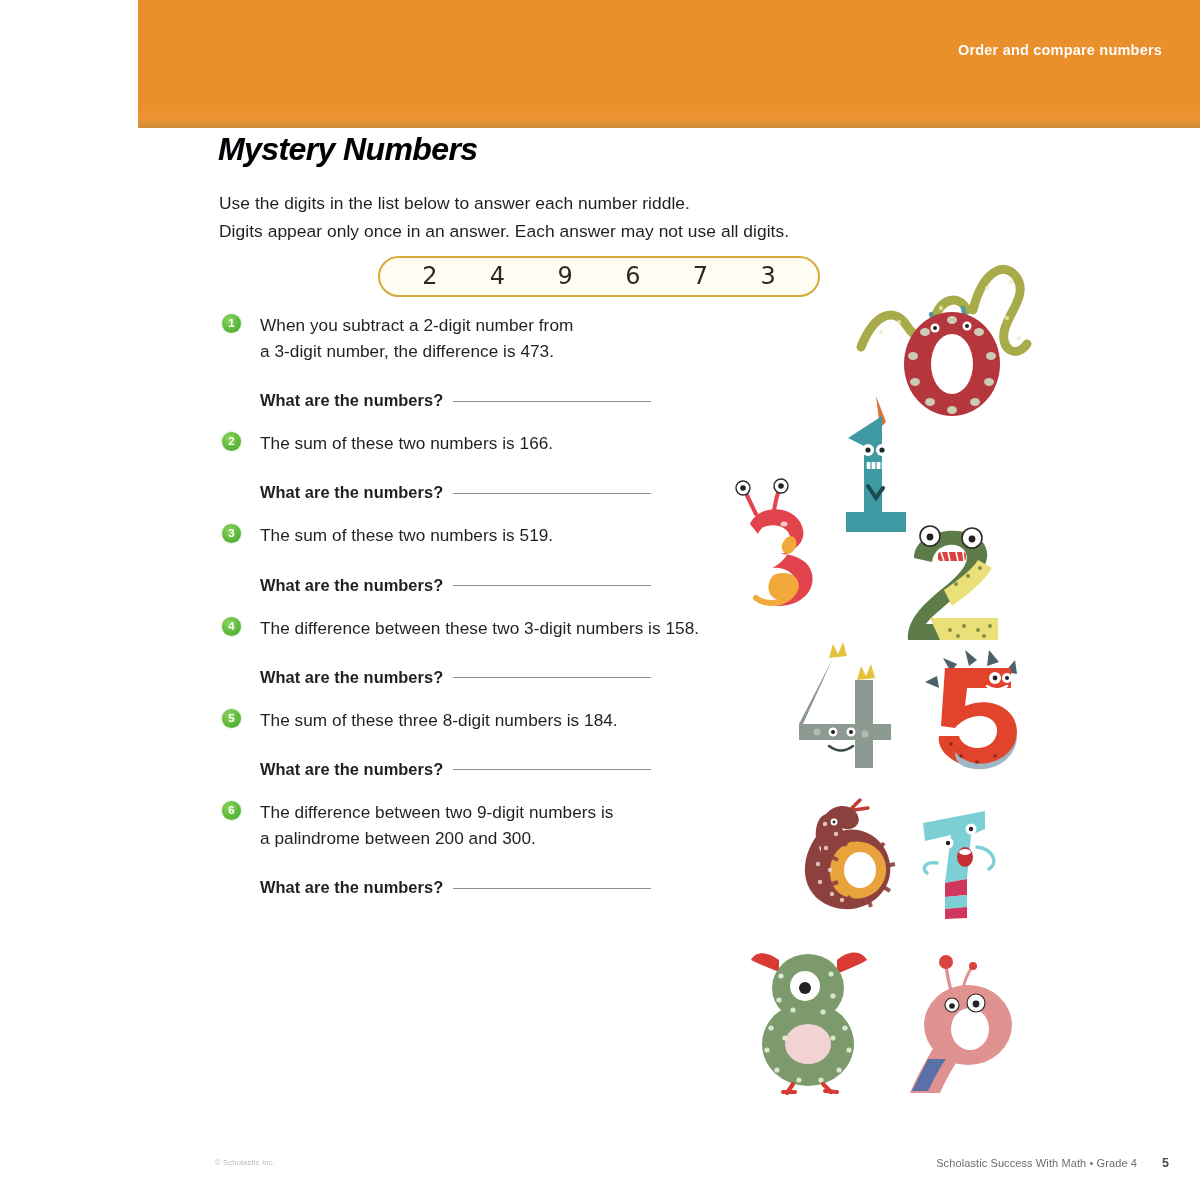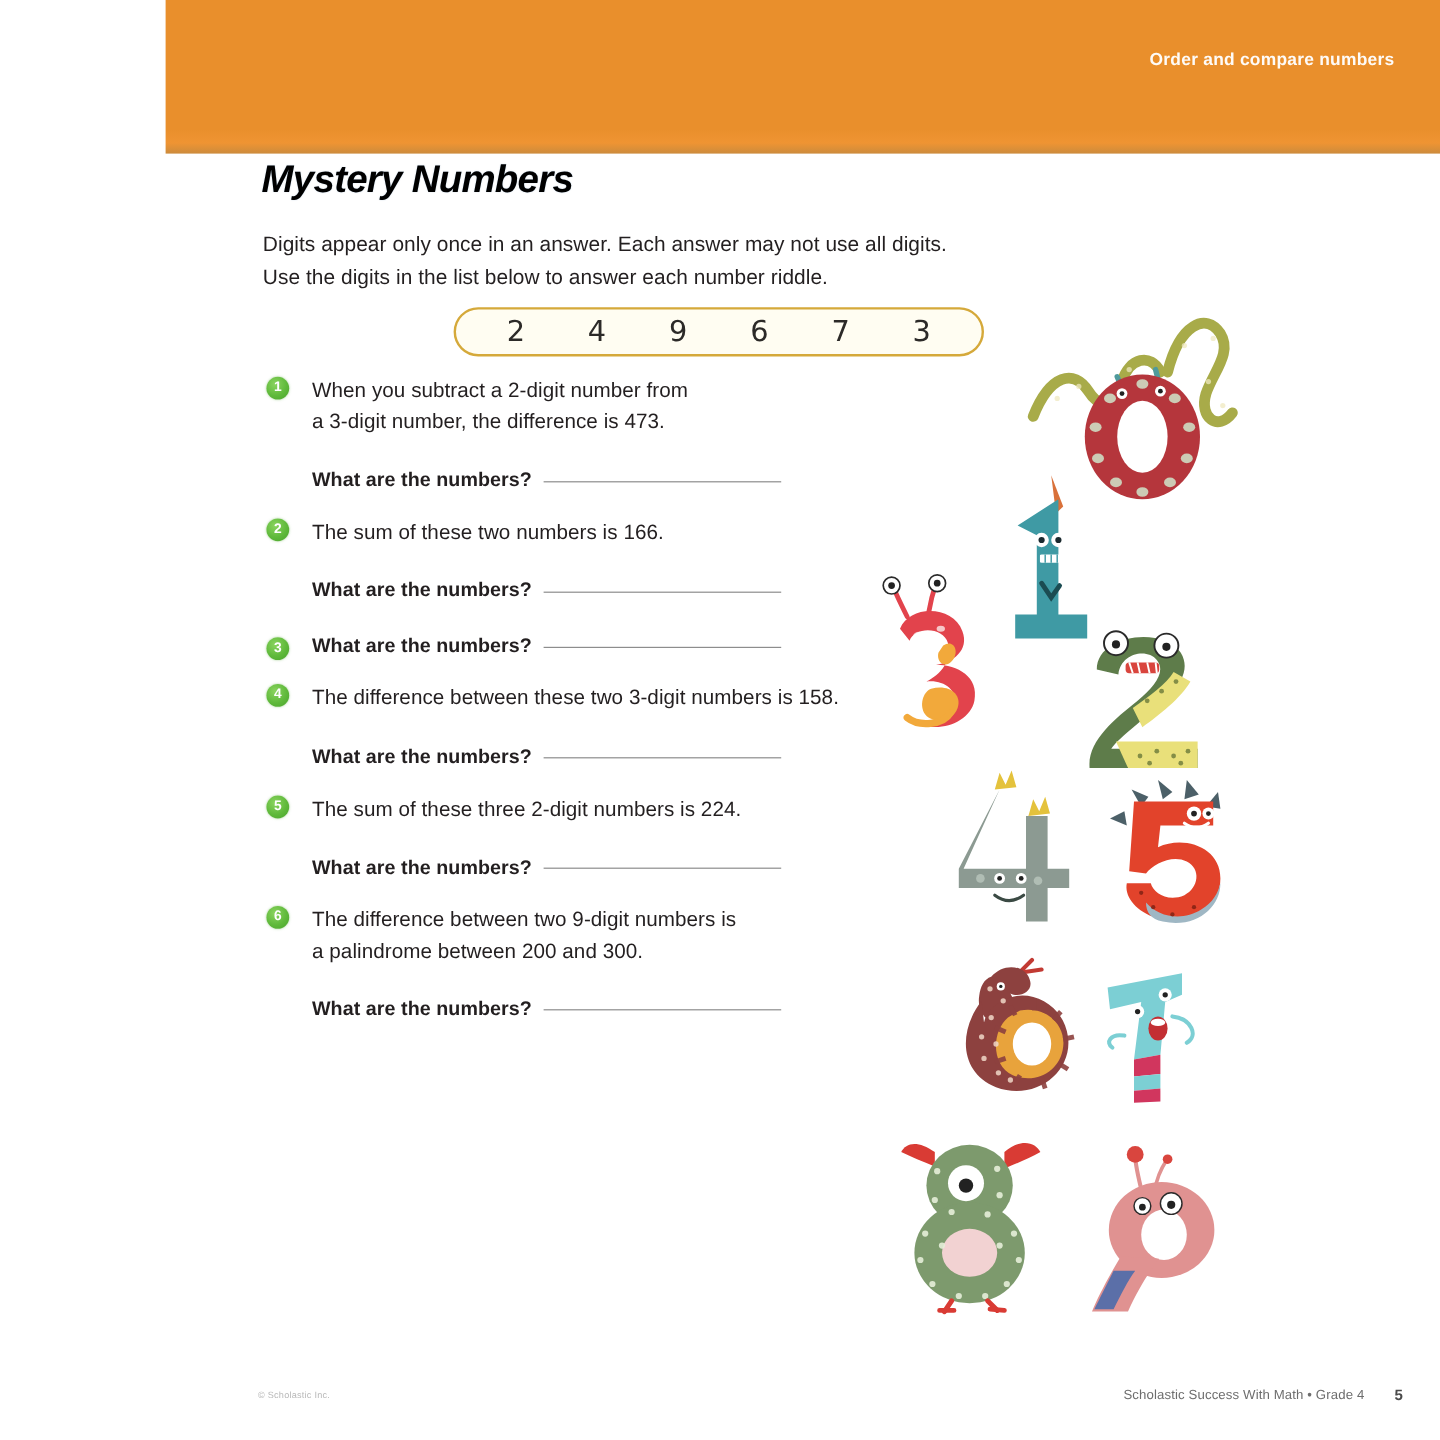--- a/index.html
+++ b/index.html
@@ -182,22 +182,22 @@
 
 <div class="page">
 
   <div class="header-band">
     <div class="header-label">Order and compare numbers</div>
   </div>
 
   <div class="title">Mystery Numbers</div>
 
   <div class="instructions">
+    <div>Use the digits in the list below to answer each number riddle.</div>
     <div>Digits appear only once in an answer. Each answer may not use all digits.</div>
-    <div>Use the digits in the list below to answer each number riddle.</div>
   </div>
 
   <div class="digit-box">
     <span class="digit">2</span>
     <span class="digit">4</span>
     <span class="digit">9</span>
     <span class="digit">6</span>
     <span class="digit">7</span>
     <span class="digit">3</span>
   </div>
@@ -222,41 +222,44 @@
         <div>The sum of these two numbers is 166.</div>
       </div>
       <div class="q-answer">
         <span class="lbl">What are the numbers?</span>
         <span class="rule"></span>
       </div>
     </div>
 
     <div class="q">
       <span class="q-bullet">3</span>
+      <div class="q-text">
+        <div>The sum of these two numbers is 519.</div>
+      </div>
       <div class="q-answer">
         <span class="lbl">What are the numbers?</span>
         <span class="rule"></span>
       </div>
     </div>
 
     <div class="q">
       <span class="q-bullet">4</span>
       <div class="q-text">
         <div>The difference between these two 3-digit numbers is 158.</div>
       </div>
       <div class="q-answer">
         <span class="lbl">What are the numbers?</span>
         <span class="rule"></span>
       </div>
     </div>
 
     <div class="q">
       <span class="q-bullet">5</span>
       <div class="q-text">
-        <div>The sum of these three 2-digit numbers is 224.</div>
+        <div>The sum of these three 8-digit numbers is 184.</div>
       </div>
       <div class="q-answer">
         <span class="lbl">What are the numbers?</span>
         <span class="rule"></span>
       </div>
     </div>
 
     <div class="q">
       <span class="q-bullet">6</span>
       <div class="q-text">

